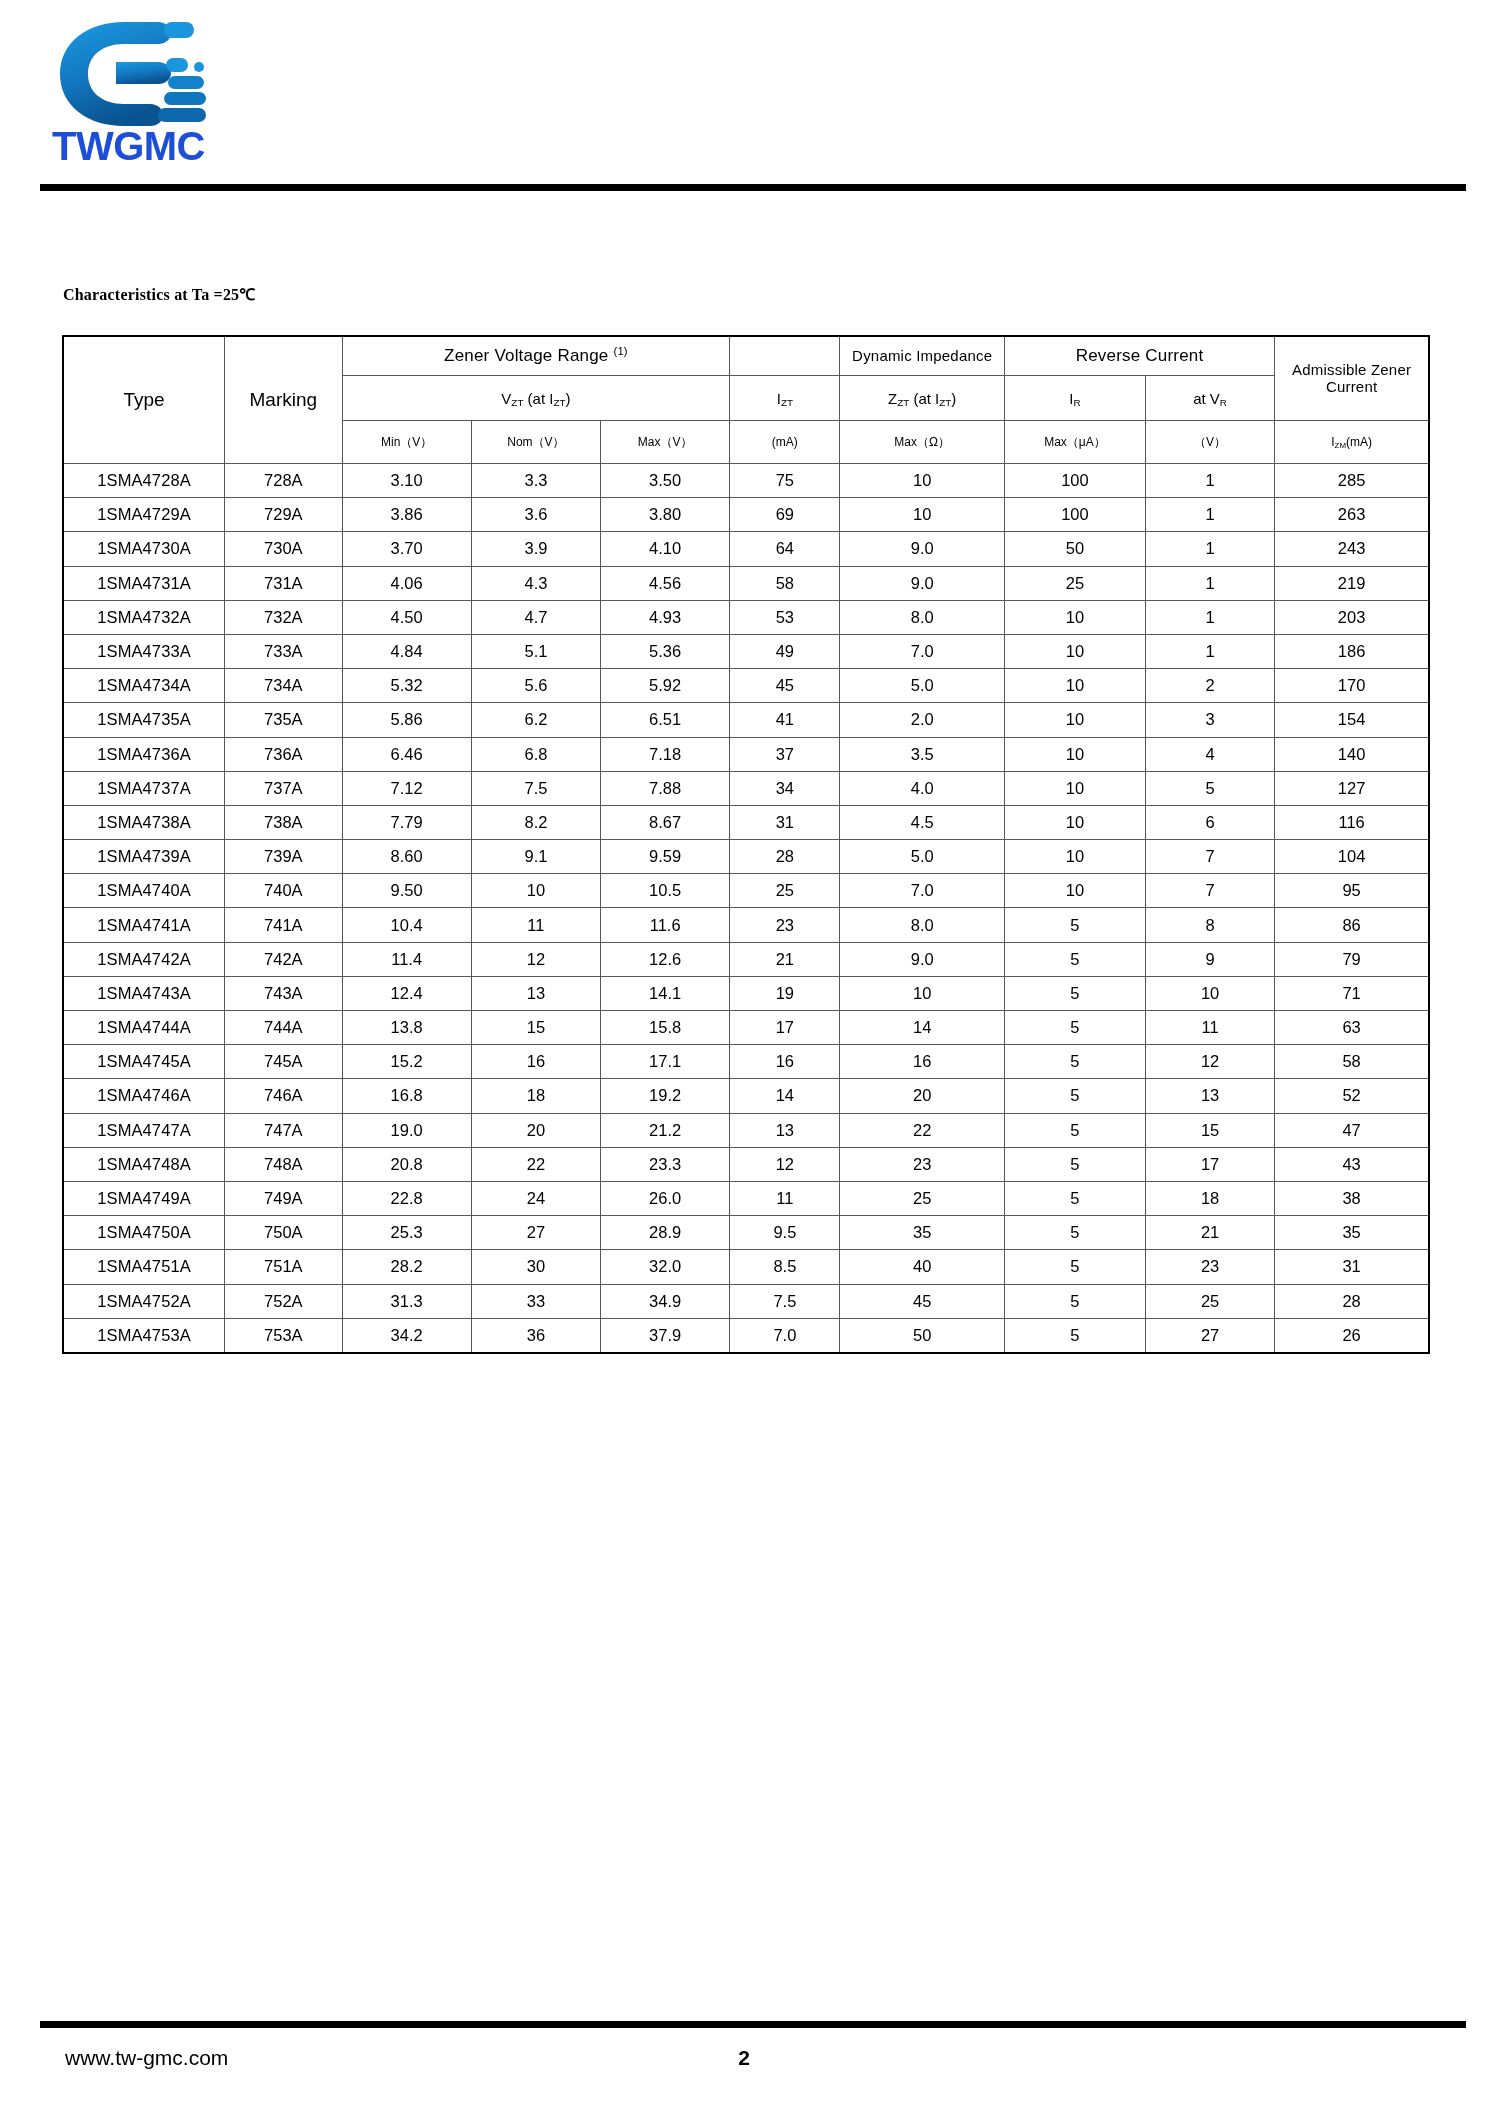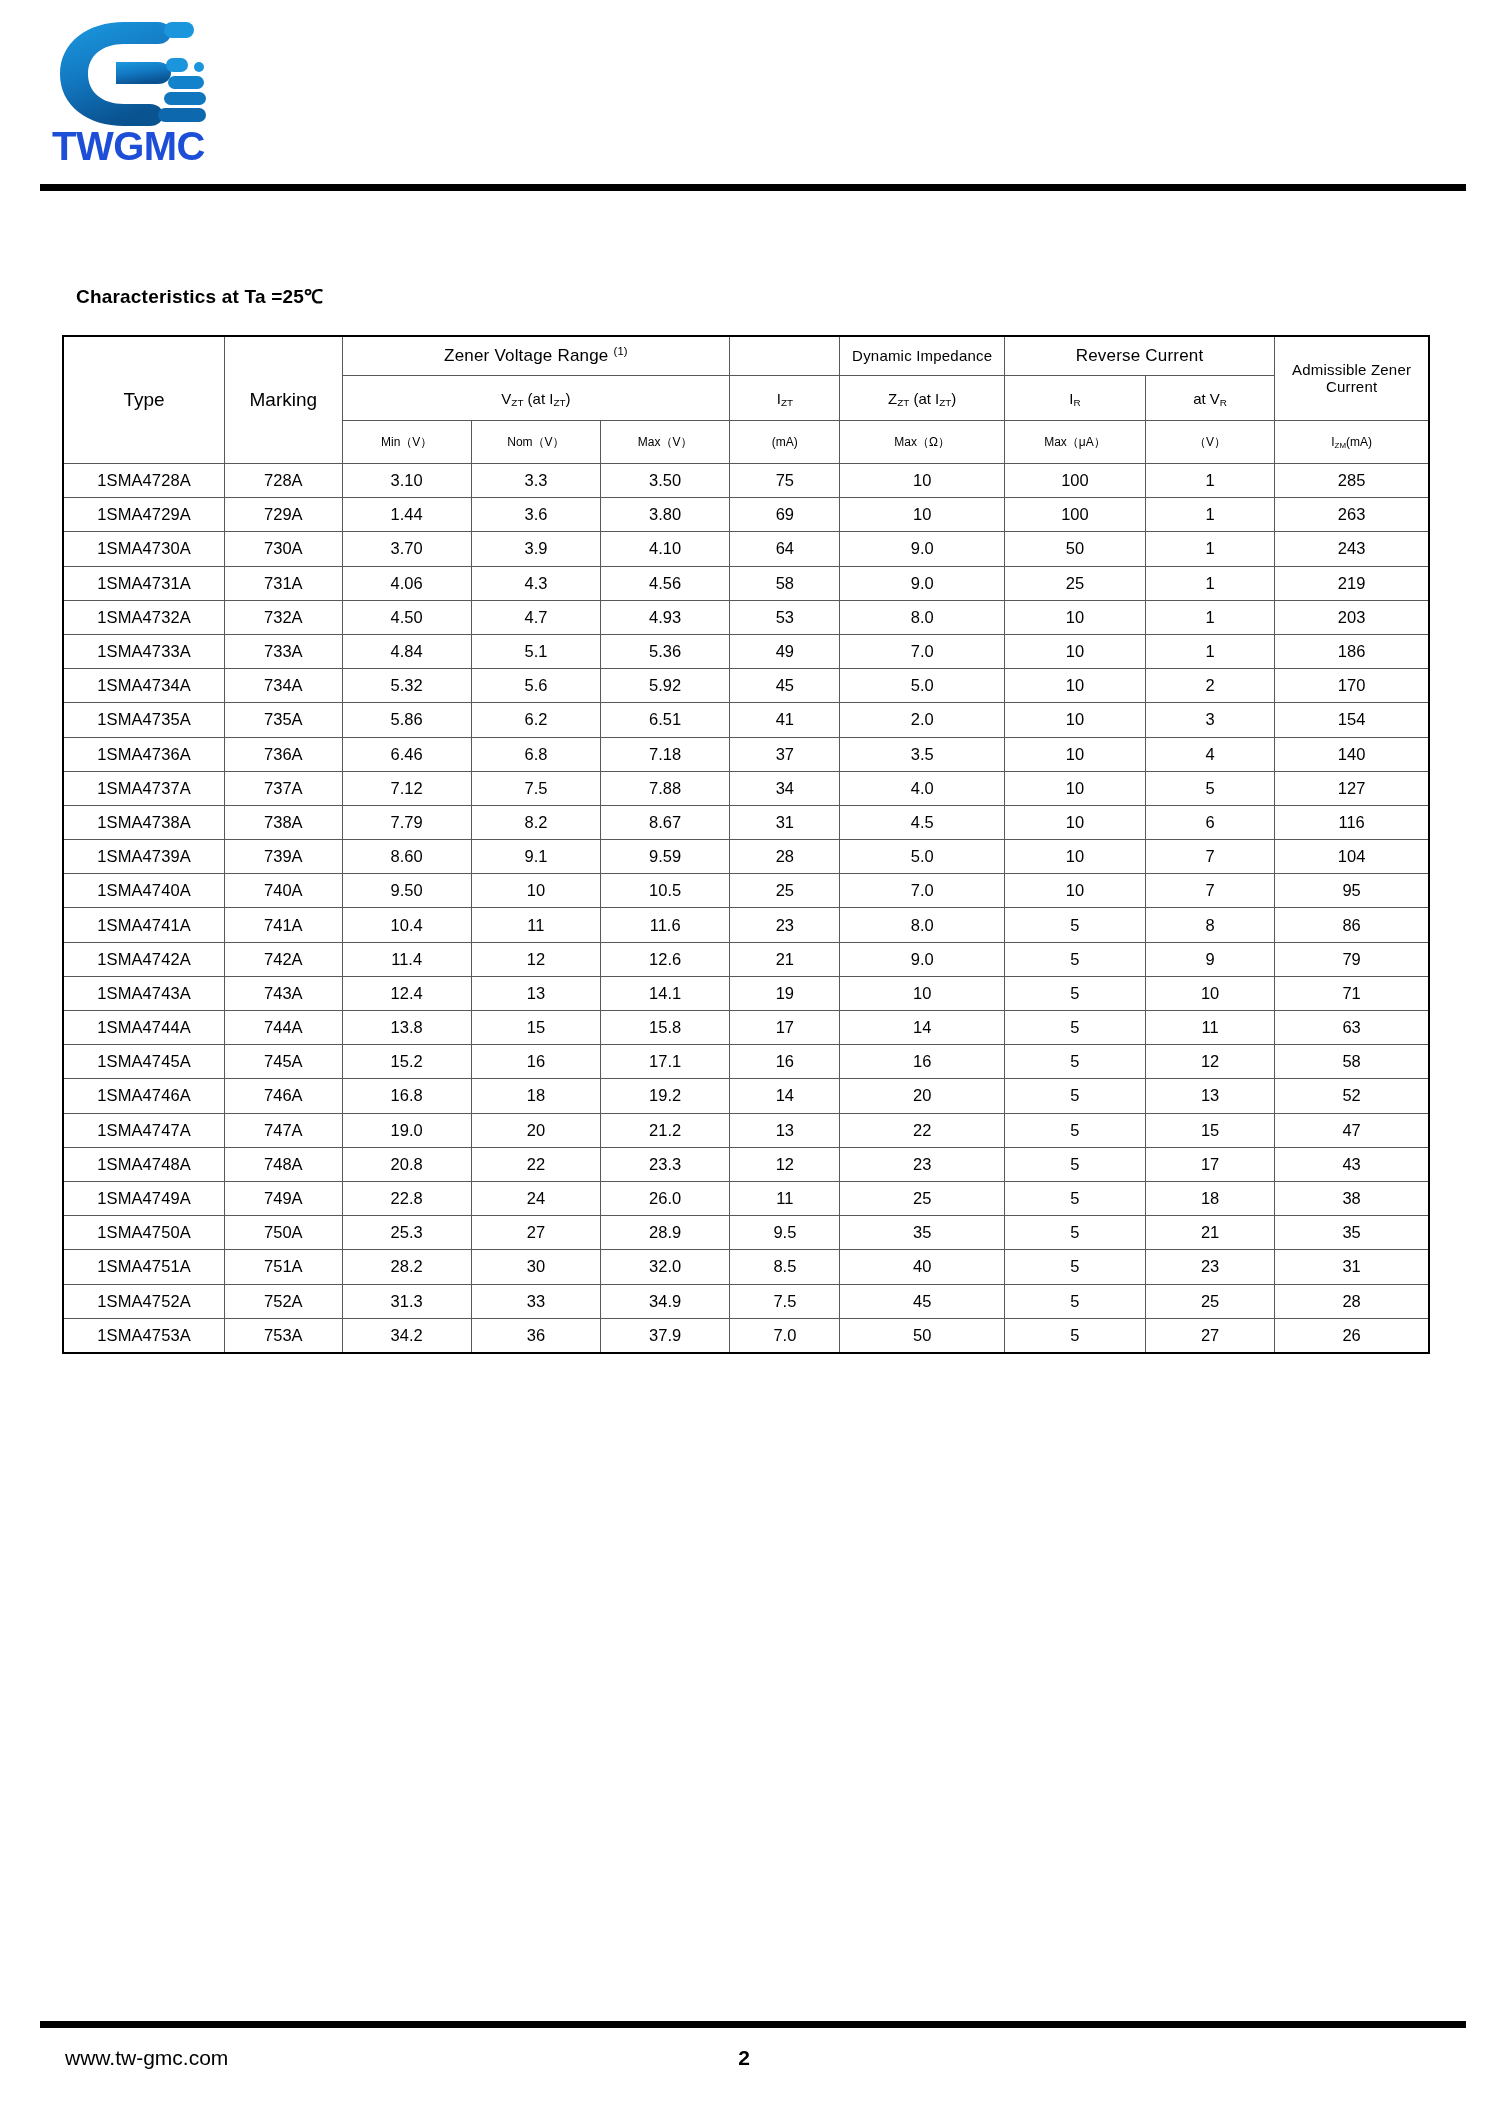--- a/index.html
+++ b/index.html
@@ -67,25 +67,26 @@
     left: 40px;
     right: 22px;
     top: 184px;
     height: 7px;
     background: #000000;
   }
 
   
   .section-title {
     position: absolute;
-    left: 76px;
+    left: 63px;
     top: 283px;
-    font-size: 19px;
+    font-size: 16px;
     font-weight: bold;
     letter-spacing: 0.2px;
+    font-family: Liberation Serif, serif;
   }
 
   
   .table-wrap {
     position: absolute;
     left: 62px;
     top: 335px;
     width: 1368px;
   }
   table.spec {
@@ -282,21 +283,21 @@
           <td class="cell">3.50</td>
           <td class="cell">75</td>
           <td class="cell">10</td>
           <td class="cell">100</td>
           <td class="cell">1</td>
           <td class="cell">285</td>
         </tr>
         <tr>
           <td class="cell type-cell">1SMA4729A</td>
           <td class="cell">729A</td>
-          <td class="cell">1.44</td>
+          <td class="cell">3.86</td>
           <td class="cell">3.6</td>
           <td class="cell">3.80</td>
           <td class="cell">69</td>
           <td class="cell">10</td>
           <td class="cell">100</td>
           <td class="cell">1</td>
           <td class="cell">263</td>
         </tr>
         <tr>
           <td class="cell type-cell">1SMA4730A</td>

